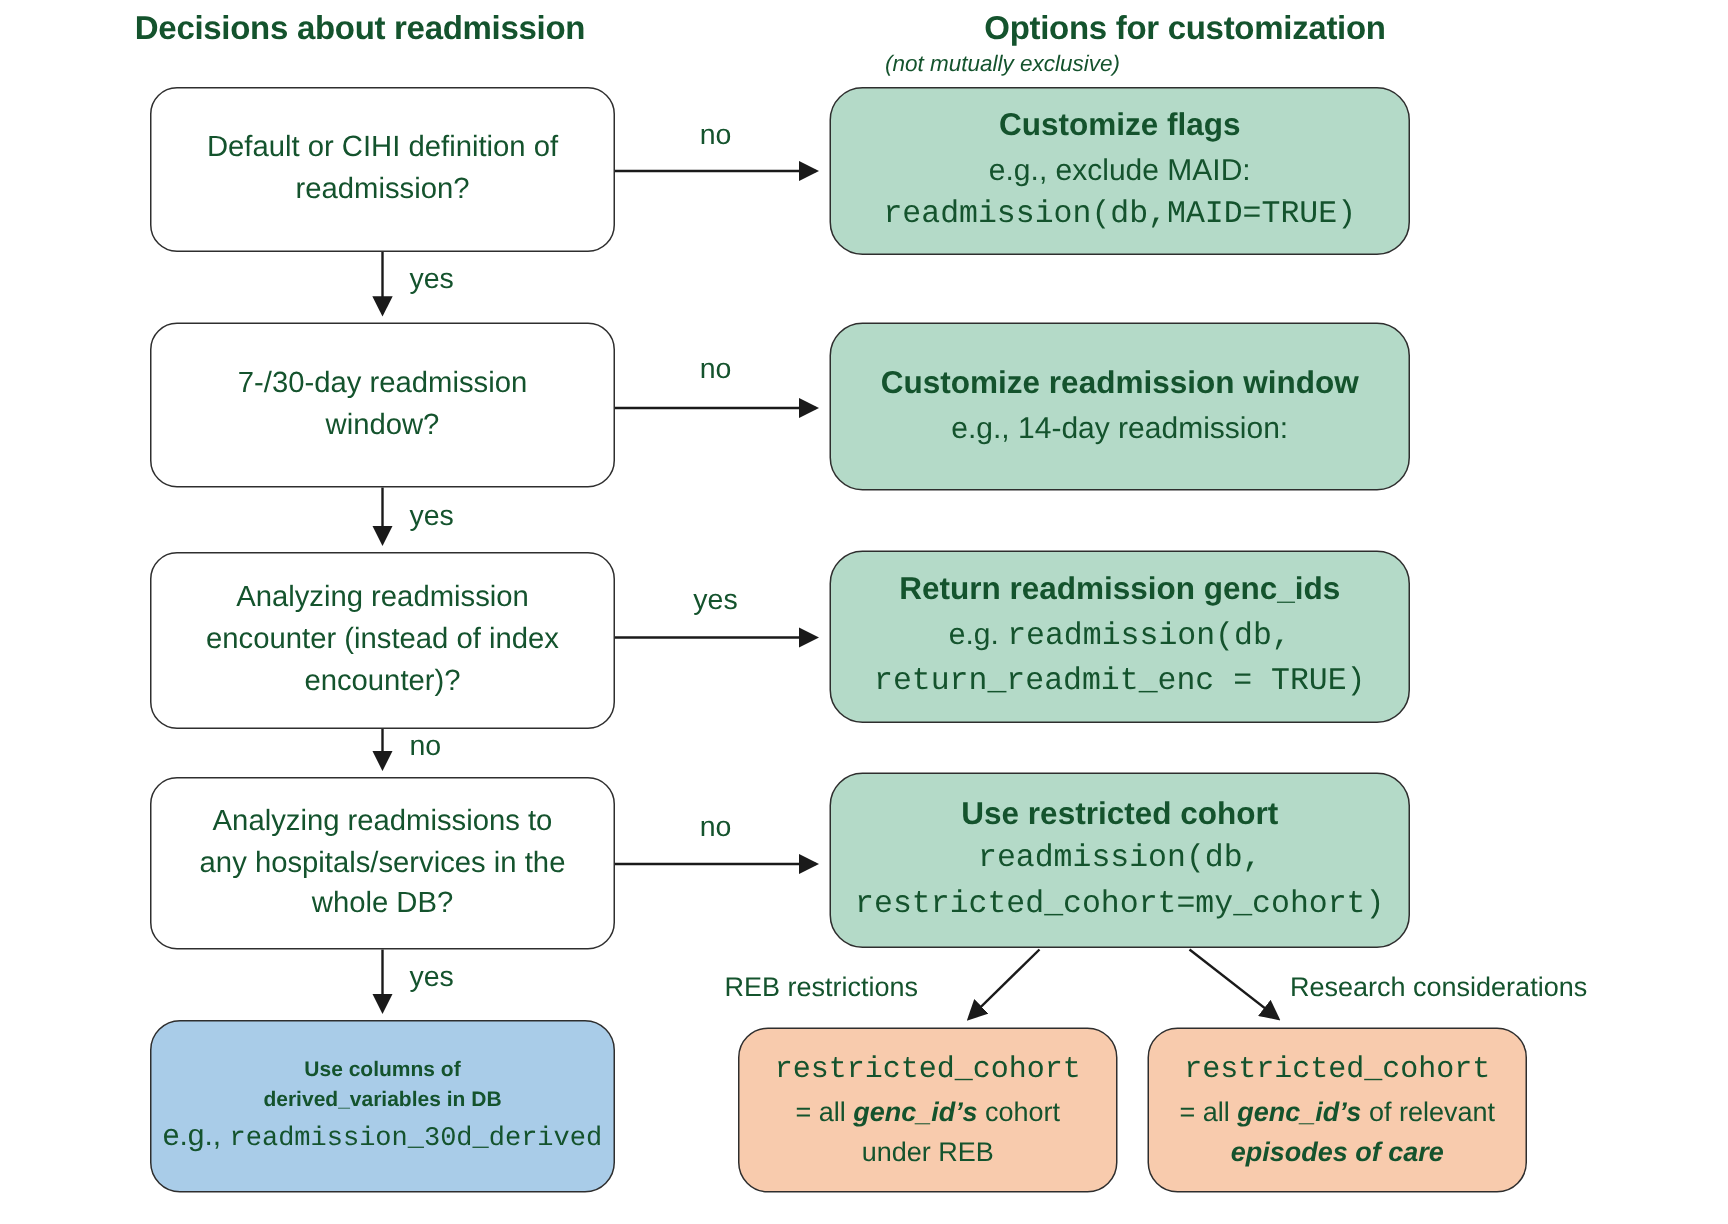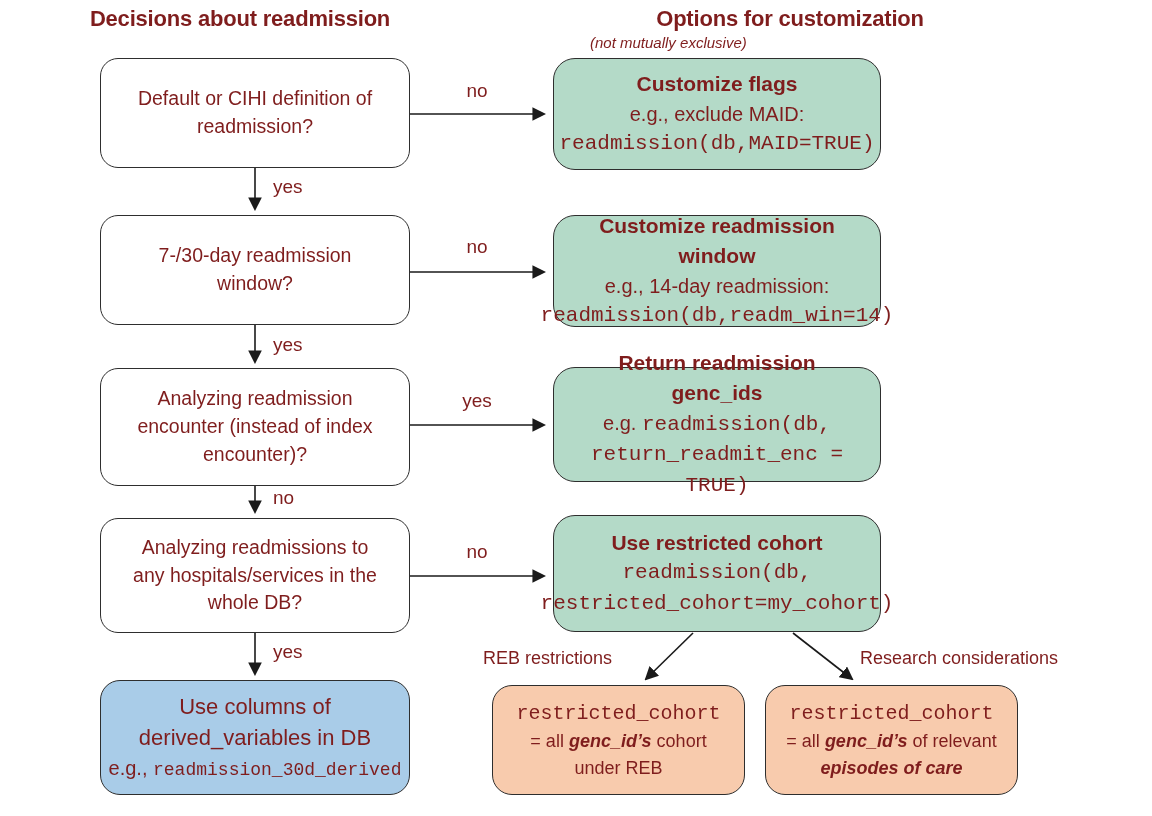--- a/index.html
+++ b/index.html
@@ -1,20 +1,20 @@
 <!DOCTYPE html>
 <html style="--option-fill: #b4dac8; --derived-fill: #a9cce8; --cohort-fill: #f8cbad; --line: #1a1a1a;"><head>
 <meta charset="utf-8">
 <style>
   html, body { margin: 0; padding: 0; background: #ffffff; }
   .canvas {
     position: relative;
     width: 1152px; height: 816px;
     font-family: "Liberation Sans", sans-serif;
-    color: #7f1d1d;
+    color: #14532d;
     overflow: hidden;
     background: #ffffff;
     border-radius: 29px;
   }
   .abs { position: absolute; }
   .col-title {
     font-weight: bold; font-size: 22px; text-align: center;
     letter-spacing: -0.2px;
   }
   .col-subtitle {
@@ -30,35 +30,35 @@
   }
   .decision {
     left: 100px; width: 310px;
     background: #ffffff;
     border-radius: 18px;
     font-size: 19.5px; line-height: 1.42;
     padding: 0 10px;
   }
   .decision .dtext { white-space: pre-line; }
   .option {
-    left: 553px; width: 328px;
+    left: 553px; width: 387px;
     background: var(--option-fill, #b4dac8);
     border-radius: 22px;
     font-size: 20px; line-height: 1.45;
     padding: 0 24px;
   }
   .option .otitle { font-weight: bold; font-size: 21px; }
   .code { font-family: "Liberation Mono", monospace; font-size: 21px; }
   .derived {
     left: 100px; top: 680px; width: 310px; height: 115px;
     background: var(--derived-fill, #a9cce8);
     border-radius: 20px;
     font-size: 20px; line-height: 1.4;
   }
-  .derived .dv-title { font-weight: normal; font-size: 22px; }
+  .derived .dv-title { font-weight: bold; font-size: 14px; }
   .derived .code { font-size: 18px; }
   .cohort {
     top: 685px; width: 253px; height: 110px;
     background: var(--cohort-fill, #f8cbad);
     border-radius: 20px;
     font-size: 18px; line-height: 1.45;
   }
   .cohort .code { font-size: 20px; }
   .em { font-weight: bold; font-style: italic; }
   .edge-label { position: absolute; font-size: 19px; }
@@ -121,21 +121,20 @@
   </div>
 
   <div class="box option" style="top:58px; height:112px;">
     <div class="otitle">Customize flags</div>
     <div>e.g., exclude MAID:</div>
     <div class="code">readmission(db,MAID=TRUE)</div>
   </div>
   <div class="box option" style="top:215px; height:112px;">
     <div class="otitle">Customize readmission window</div>
     <div>e.g., 14-day readmission:</div>
-    <div class="code">readmission(db,readm_win=14)</div>
   </div>
   <div class="box option" style="top:367px; height:115px;">
     <div class="otitle">Return readmission genc_ids</div>
     <div><span>e.g. </span><span class="code">readmission(db,</span></div>
     <div class="code">return_readmit_enc = TRUE)</div>
   </div>
   <div class="box option" style="top:515px; height:117px;">
     <div class="otitle">Use restricted cohort</div>
     <div class="code">readmission(db,</div>
     <div class="code">restricted_cohort=my_cohort)</div>

